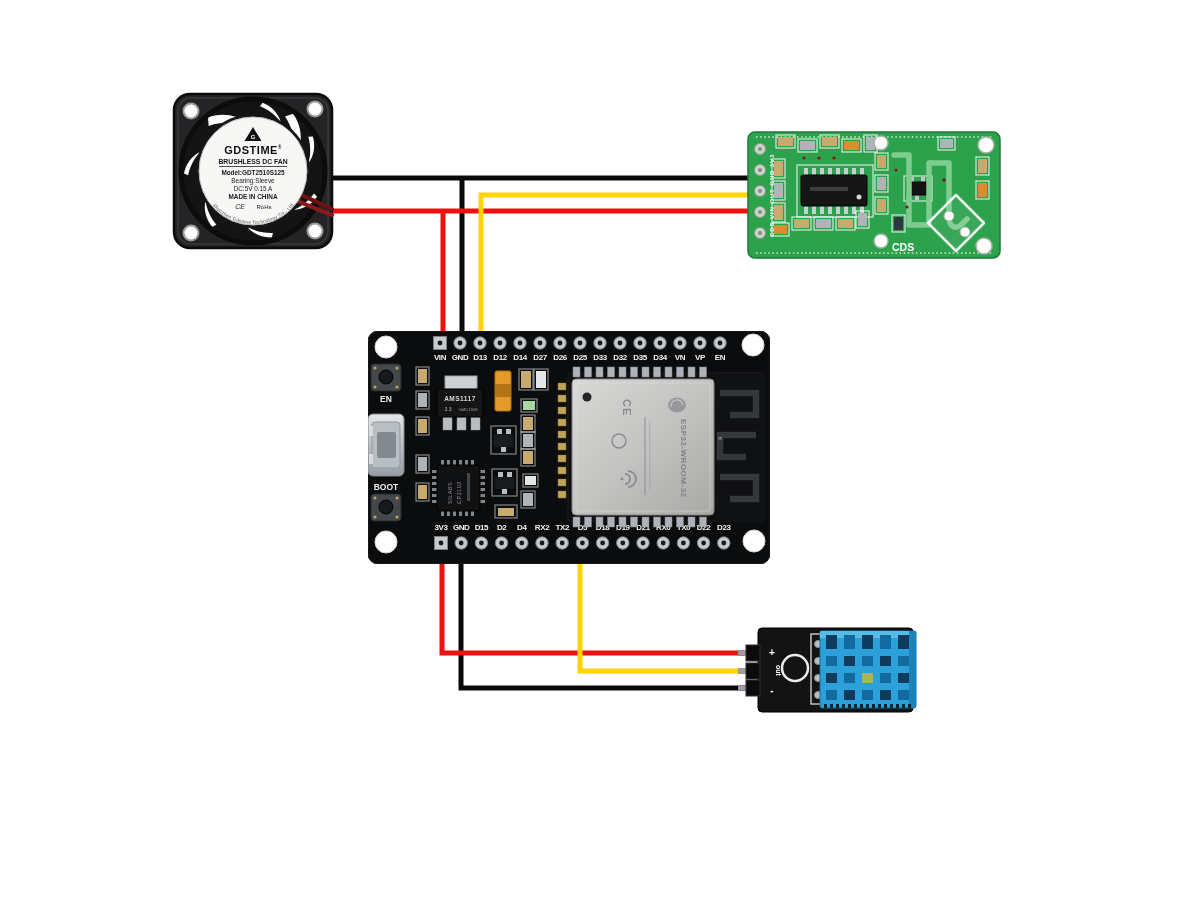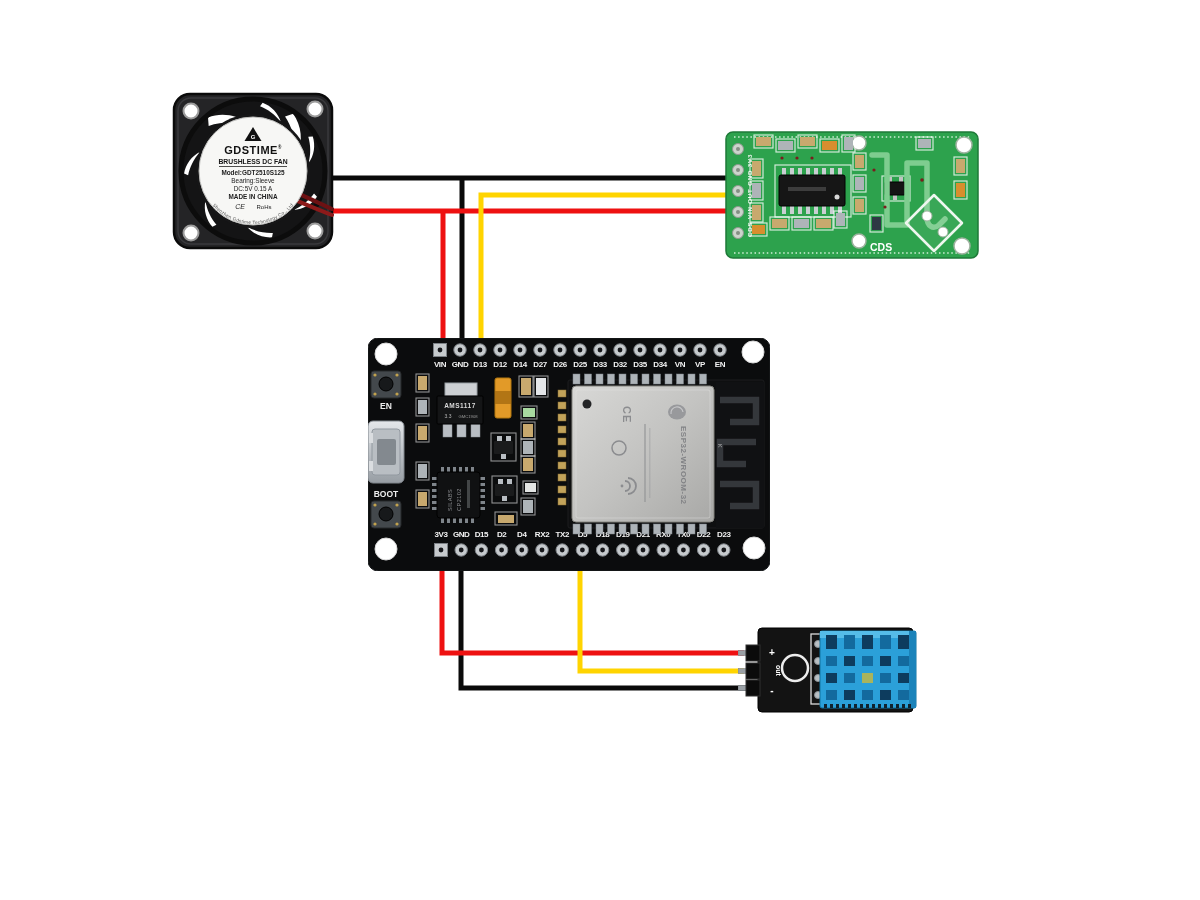--- a/index.html
+++ b/index.html
@@ -81,21 +81,21 @@
 
       <g fill="#ffffff" stroke="#9b9b9b" stroke-width="2">
         <circle cx="19" cy="19" r="7.5"></circle>
           <circle cx="143" cy="17" r="7.5"></circle>
         <circle cx="19" cy="141" r="7.5"></circle>
           <circle cx="143" cy="139" r="7.5"></circle>
       </g>
     </svg>
   </div>
 
-  <div class="component" style="left:722px;top:125px">
+  <div class="component" style="left:744px;top:125px">
     <svg width="262" height="138" viewBox="0 0 262 138">
       <rect x="4" y="7" width="252" height="126" rx="7" fill="#2da24d" stroke="#1e7a38" stroke-width="1.5"></rect>
       <line x1="12" y1="12" x2="248" y2="12" stroke="#cfeed6" stroke-width="1.4" stroke-dasharray="1.5,2.6"></line>
       <line x1="12" y1="128" x2="248" y2="128" stroke="#cfeed6" stroke-width="1.4" stroke-dasharray="1.5,2.6"></line>
 
       <g>
         <g fill="#ccd4cc" stroke="#8f998f" stroke-width="1">
           <circle cx="16" cy="24" r="5.5"></circle>
             <circle cx="16" cy="45" r="5.5"></circle>
             <circle cx="16" cy="66" r="5.5"></circle>
@@ -209,21 +209,21 @@
             <circle cx="75" cy="33" r="1.6"></circle>
             <circle cx="90" cy="33" r="1.6"></circle>
             <circle cx="152" cy="45" r="1.6"></circle>
             <circle cx="163" cy="82" r="1.6"></circle>
             <circle cx="200" cy="55" r="1.8"></circle>
           </g>
       </g>
     </svg>
   </div>
 
-  <div class="component" style="left:368px;top:338px">
+  <div class="component" style="left:368px;top:331px">
     <svg id="esp32-svg" width="402" height="233" viewBox="0 0 402 233">
       <defs>
         <linearGradient id="shieldGrad" x1="0" y1="0" x2="1" y2="1">
           <stop offset="0" stop-color="#d8d8d6"></stop>
             <stop offset="0.5" stop-color="#c3c3c1"></stop>
             <stop offset="1" stop-color="#a8a8a6"></stop>
         </linearGradient>
         <linearGradient id="usbGrad" x1="0" y1="0" x2="0" y2="1">
           <stop offset="0" stop-color="#e4e7ea"></stop>
             <stop offset="0.5" stop-color="#bcc1c6"></stop>

